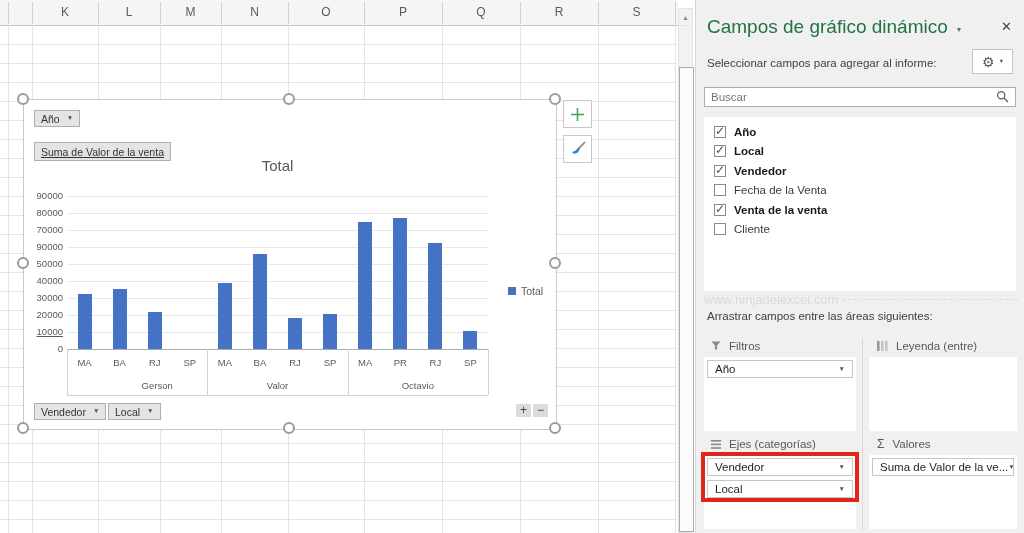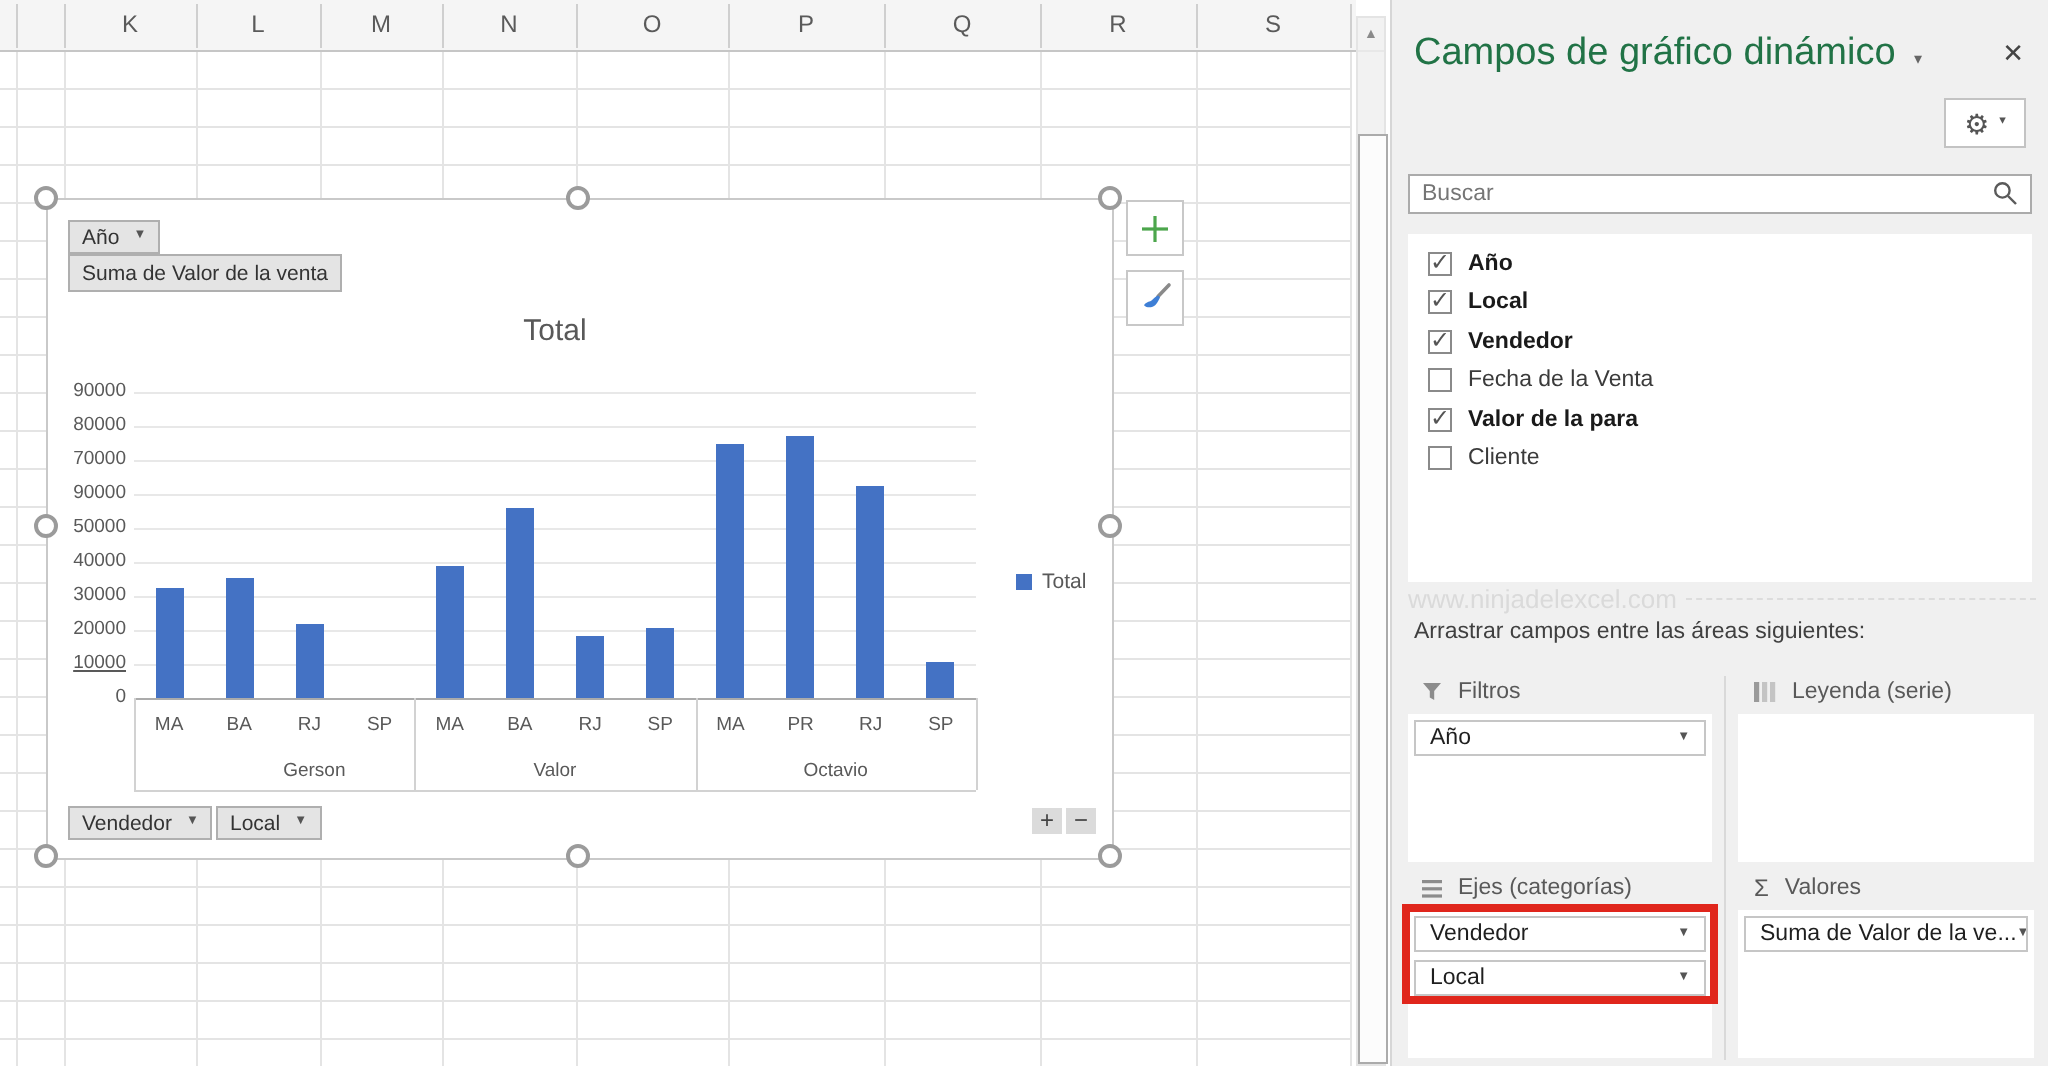--- a/index.html
+++ b/index.html
@@ -108,21 +108,21 @@
         <div class="head-sep" style="left: 520px;"></div>
         <div class="head-sep" style="left: 598px;"></div>
         <div class="head-sep" style="left: 675px;"></div>
       </div>
 
     <div id="chart">
       <div class="fieldbtn" style="left:10px;top:10px;">
         <span>Año</span>
         <span class="caret">▼</span>
       </div>
-      <div class="fieldbtn" style="left:10px;top:27px;height:17px;">
+      <div class="fieldbtn" style="left:10px;top:42px;height:17px;text-decoration:underline;">
         <span>Suma de Valor de la venta</span>
       </div>
       <div class="chart-title">Total</div>
       <div id="plot">
           <div class="axisline" style="left: 43px; width: 421px; top: 249px;"></div>
           <div class="ytick" style="left: 0px; top: 244px;">0</div>
           <div class="gridline" style="left: 43px; width: 421px; top: 232px;"></div>
           <div class="ytick" style="left: 0px; top: 227px; text-decoration: underline;">10000</div>
           <div class="gridline" style="left: 43px; width: 421px; top: 215px;"></div>
           <div class="ytick" style="left: 0px; top: 210px;">20000</div>
@@ -214,20 +214,21 @@
     <div id="vscroll">
       <div class="sb-arrow">▲</div>
       <div class="sb-thumb"></div>
     </div>
   </div>
 
   <div id="pane">
     <div id="pane-title" style="color: rgb(33, 115, 70);">Campos de gráfico dinámico</div>
     <div id="pane-title-caret">▾</div>
     <div id="pane-close">✕</div>
+    <div id="pane-sub">Seleccionar campos para agregar al informe:</div>
     <div id="gear-btn">
       <span class="gear">⚙</span>
       <span class="caret">▾</span>
     </div>
     <div id="search-wrap">
       <input id="search-input" placeholder="Buscar" style="">
       <svg width="14" height="14" viewBox="0 0 14 14" style="margin-right:5px;flex:none;">
         <circle cx="5.2" cy="5.2" r="3.6" stroke="#5A5A5A" stroke-width="1.2" fill="none"></circle>
         <line x1="8" y1="8" x2="12" y2="12" stroke="#5A5A5A" stroke-width="1.2"></line>
       </svg>
@@ -252,21 +253,21 @@
           <span>Vendedor</span>
         </div>
         <div class="field-row">
           <span class="cbx"></span>
           <span>Fecha de la Venta</span>
         </div>
         <div class="field-row checked">
           <span class="cbx">
             <span class="mark">✓</span>
           </span>
-          <span>Valor de la para</span>
+          <span>Venta de la venta</span>
         </div>
         <div class="field-row">
           <span class="cbx"></span>
           <span>Cliente</span>
         </div>
       </div>
     <div id="watermark">
       <span>www.ninjadelexcel.com</span>
       <span class="dash"></span>
     </div>
@@ -278,21 +279,21 @@
         <path d="M0.5 0.5 h9 l-3.4 4 v4.5 l-2.2 -1.2 v-3.3 z" fill="#8C8C8C"></path>
       </svg>
       <span>Filtros</span>
     </div>
     <div class="area-head" style="left:181px;top:340px;">
       <svg width="11" height="10" viewBox="0 0 11 10">
         <rect x="0" y="0" width="2.6" height="10" fill="#9A9A9A"></rect>
           <rect x="4" y="0" width="2.6" height="10" fill="#C4C4C4"></rect>
           <rect x="8" y="0" width="2.6" height="10" fill="#C4C4C4"></rect>
       </svg>
-      <span>Leyenda (serie)</span>
+      <span>Leyenda (entre)</span>
     </div>
     <div class="area-box" style="left: 8px; top: 357px; width: 152px; height: 74px; padding-top: 3px;" id="filters-box">
         <div class="pill">
           <span>Año</span>
           <span class="caret">▼</span>
         </div>
       </div>
     <div class="area-box" style="left: 173px; top: 357px; width: 148px; height: 74px; padding-top: 3px;" id="legend-box"></div>
 
     <div class="area-head" style="left:15px;top:438px;">

